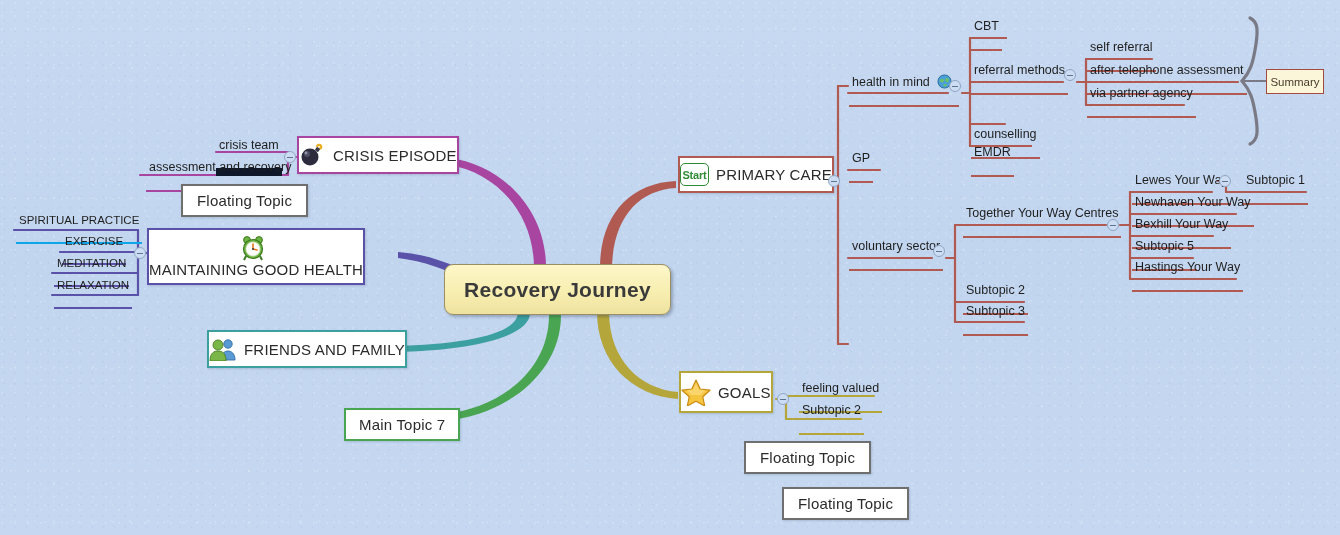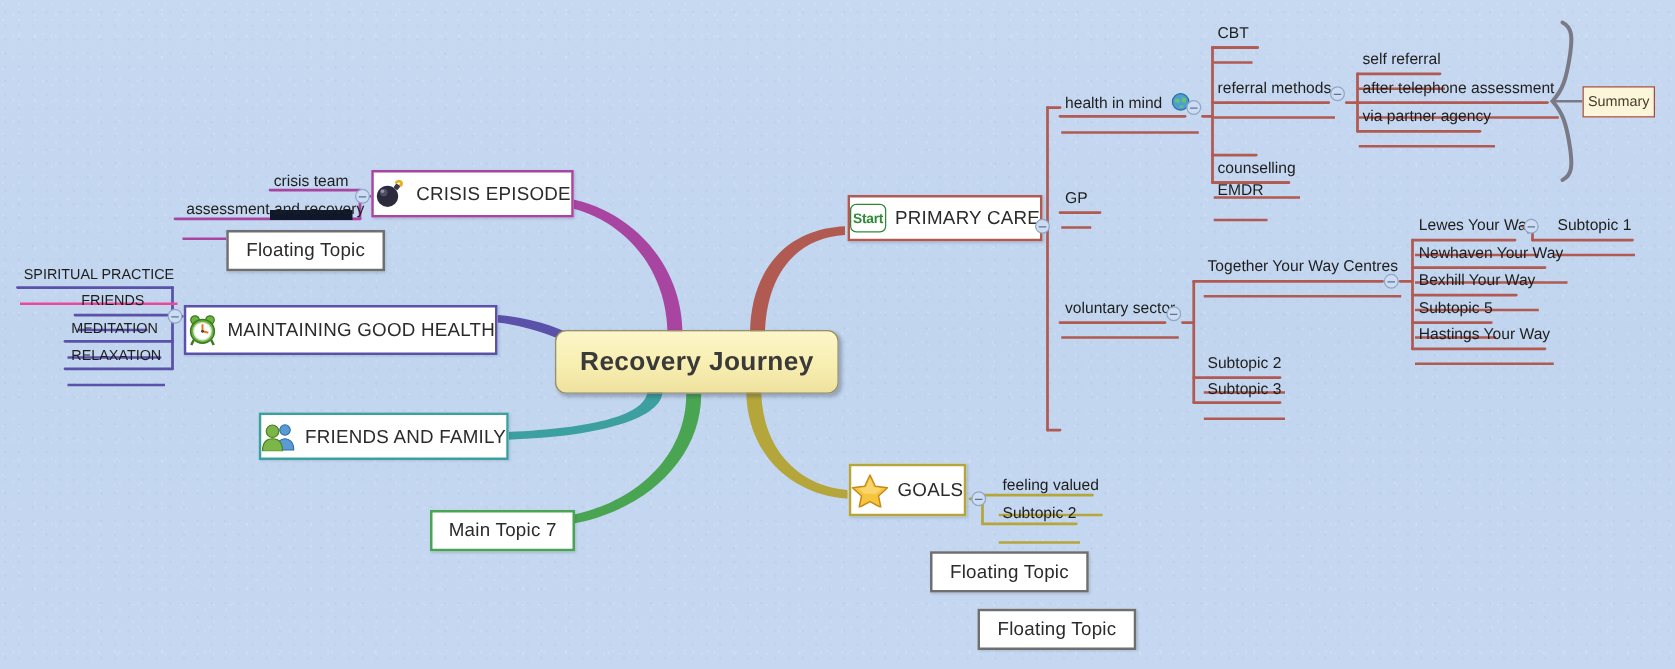--- a/index.html
+++ b/index.html
@@ -245,39 +245,39 @@
       <circle cx="8" cy="11" r="3" fill="#55556e" opacity=".85"></circle>
       <circle cx="7" cy="10" r="1.4" fill="#9a9ab0" opacity=".9"></circle>
     </svg>
   </span>
   <span class="lbl">CRISIS EPISODE</span>
 </div>
 <div class="tg" style="left:284px;top:151px;"></div>
 <div class="leaf" style="left:216px;top:138px;border-bottom:8px solid #0f172a;text-align:center;">crisis team</div>
 <div class="leaf" style="left:146px;top:160px;border-bottom:2px solid #a845a0;">assessment and recovery</div>
 
-<div class="node boxed" style="left:147px;top:244px;border-color:#5a51a8;">
+<div class="node boxed" style="left:147px;top:228px;border-color:#5a51a8;flex-direction:column;">
   <span class="ico ico-clock">
     <svg viewBox="0 0 26 26" width="26" height="26">
       <circle cx="7" cy="5" r="3.4" fill="#6cb33f" stroke="#3d7a22" stroke-width="1"></circle>
       <circle cx="19" cy="5" r="3.4" fill="#6cb33f" stroke="#3d7a22" stroke-width="1"></circle>
       <line x1="6" y1="21" x2="4" y2="25" stroke="#3d7a22" stroke-width="2"></line>
       <line x1="20" y1="21" x2="22" y2="25" stroke="#3d7a22" stroke-width="2"></line>
       <circle cx="13" cy="14" r="9.5" fill="#6cb33f" stroke="#3d7a22" stroke-width="1.2"></circle>
       <circle cx="13" cy="14" r="7" fill="#ffffff" stroke="#d8e8cc" stroke-width="1"></circle>
       <line x1="13" y1="14" x2="13" y2="9" stroke="#e8761a" stroke-width="1.6" stroke-linecap="round"></line>
       <line x1="13" y1="14" x2="17" y2="15" stroke="#e8761a" stroke-width="1.6" stroke-linecap="round"></line>
       <circle cx="13" cy="14" r="1.1" fill="#444"></circle>
     </svg>
   </span>
   <span class="lbl">MAINTAINING GOOD HEALTH</span>
 </div>
 <div class="tg" style="left:134px;top:247px;"></div>
-<div class="leaf" style="left:16px;top:214px;border-bottom:2px solid #ec4899;font-size:11.5px;">SPIRITUAL PRACTICE</div>
-<div class="leaf" style="left:62px;top:235px;border-bottom:2px solid #5a51a8;font-size:11.5px;">FRIENDS</div>
+<div class="leaf" style="left:16px;top:214px;border-bottom:2px solid #0ea5e9;font-size:11.5px;">SPIRITUAL PRACTICE</div>
+<div class="leaf" style="left:62px;top:235px;border-bottom:2px solid #5a51a8;font-size:11.5px;">EXERCISE</div>
 <div class="leaf" style="left:54px;top:257px;border-bottom:2px solid #5a51a8;font-size:11.5px;">MEDITATION</div>
 <div class="leaf" style="left:54px;top:279px;border-bottom:2px solid #5a51a8;font-size:11.5px;">RELAXATION</div>
 
 <div class="node boxed" style="left:207px;top:330px;border-color:#3da0a0;">
   <span class="ico ico-people">
     <svg viewBox="0 0 28 24" width="28" height="24">
       <circle cx="19" cy="7" r="4.2" fill="#5b9bd5" stroke="#2e6ca4" stroke-width=".9"></circle>
       <path d="M12,23 C12,16 16,14 19,14 C22,14 26,16 26,23 Z" fill="#5b9bd5" stroke="#2e6ca4" stroke-width=".9"></path>
       <circle cx="9" cy="8" r="5" fill="#7ab648" stroke="#4a7f22" stroke-width=".9"></circle>
       <path d="M1,24 C1,16 5,14 9,14 C13,14 17,16 17,24 Z" fill="#7ab648" stroke="#4a7f22" stroke-width=".9"></path>

